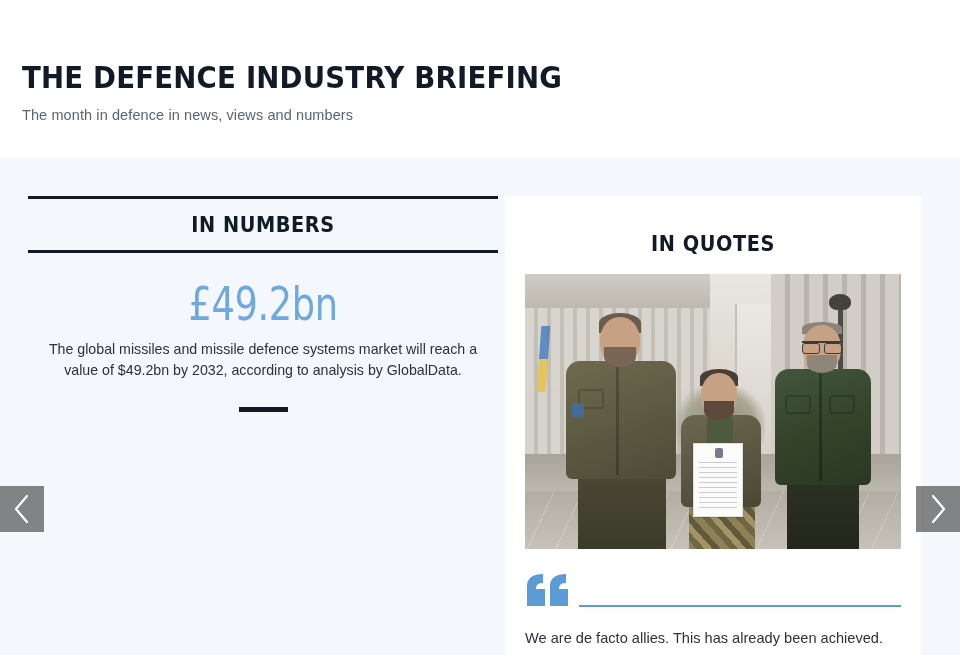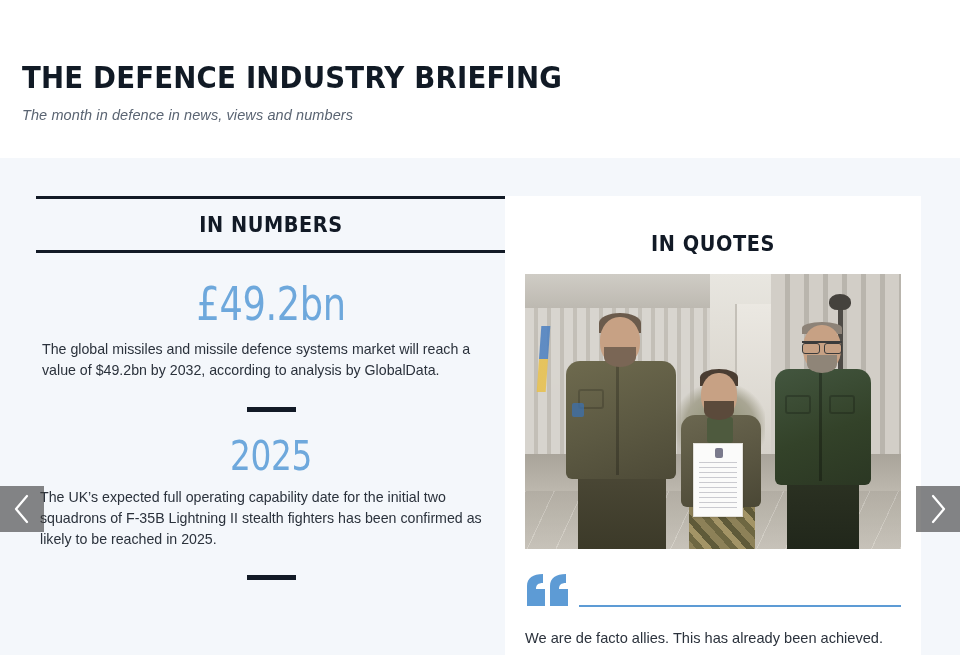--- a/index.html
+++ b/index.html
@@ -34,35 +34,34 @@
     line-height: 1.05;
     transform: scaleX(0.92);
     transform-origin: left center;
   }
 
   .page-subtitle {
     font-size: 14.5px;
     color: #5a6472;
     margin-top: 13px;
     letter-spacing: 0.1px;
-    font-style: italic;
   }
 
   
   .canvas {
     background: #f4f7fb;
     height: 497px;
     position: relative;
     padding: 0;
   }
 
   
   .numbers-panel {
     position: absolute;
-    left: 36px;
+    left: 28px;
     top: 38px;
     width: 470px;
   }
 
   .section-rule {
     height: 3px;
     background: #121a26;
     width: 100%;
   }
 
@@ -87,20 +86,21 @@
     letter-spacing: -0.5px;
   }
 
   .stat-figure.hero { font-size: 46px; padding: 28px 0 12px; }
   .stat-figure.sub  { font-size: 41px; padding: 0 0 10px; }
 
   .stat-text {
     font-size: 14.2px;
     line-height: 1.47;
     color: #2b323c;
+    text-align: center;
   }
 
   .hero-stat .stat-text { padding: 0 6px; }
 
   .short-bar {
     width: 49px;
     height: 5px;
     background: #121a26;
     margin: 26px auto 0;
   }
@@ -342,25 +342,20 @@
     <div class="section-rule"></div>
 
     <div class="hero-stat">
       <div class="stat-figure hero">£49.2bn</div>
       <p class="stat-text">The global missiles and missile defence systems market will reach a value of $49.2bn by 2032, according to analysis by GlobalData.</p>
       <div class="short-bar"></div>
     </div>
 
     <div class="stat-columns">
 
-      <div class="stat-col">
-        <div class="stat-figure sub">2025</div>
-        <p class="stat-text">The UK’s expected full operating capability date for the initial two squadrons of F-35B Lightning II stealth fighters has been confirmed as likely to be reached in 2025.</p>
-        <div class="short-bar"></div>
-      </div>
 
 
     </div>
   </section>
 
   <section class="quotes-card">
 
     <h2 class="section-heading">IN QUOTES</h2>
 
     <figure class="quote-photo" aria-label="Three officials standing outdoors, the centre figure holding a signed document">

